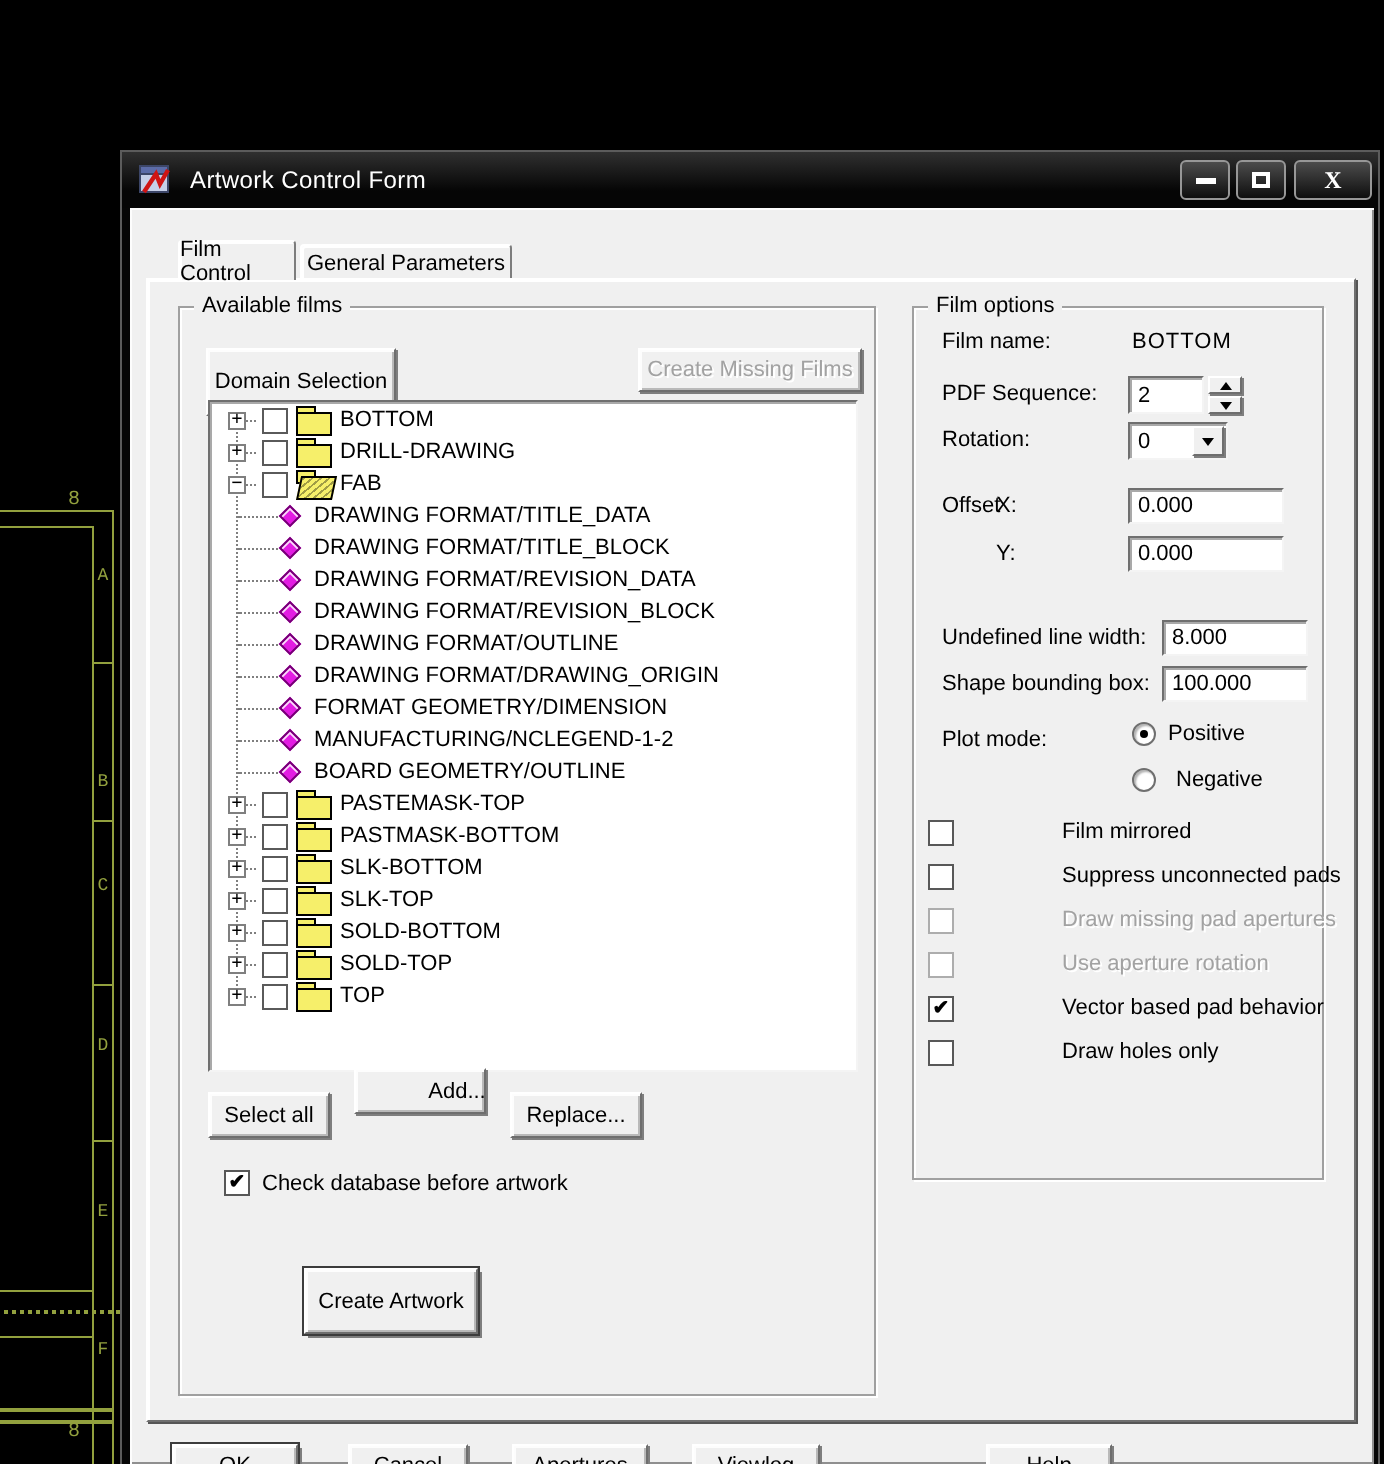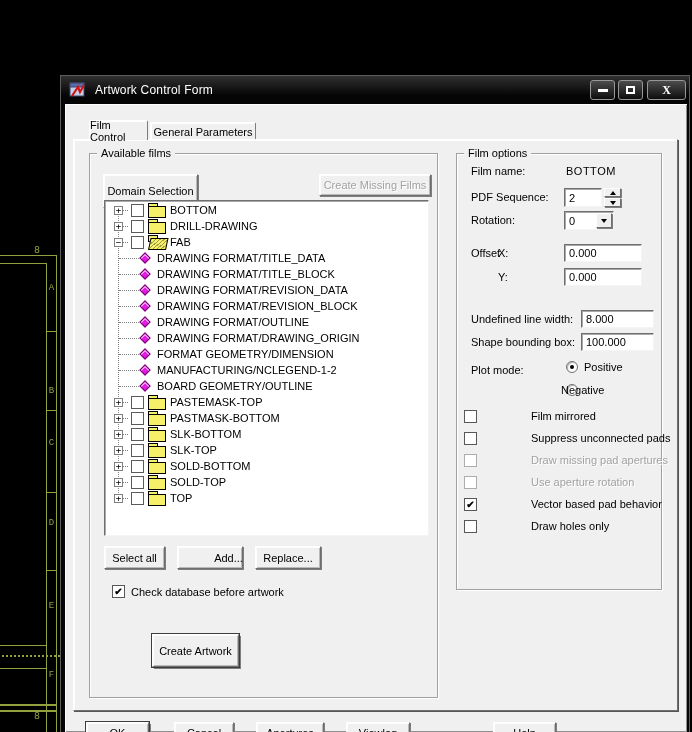--- a/index.html
+++ b/index.html
@@ -289,21 +289,21 @@
             <span class="twisty">+</span>
             <span class="hseg"></span>
             <span class="tree-cb"></span>
             <span class="folder"></span>
             <span class="tree-lbl">TOP</span>
           </div>
         </div>
     </div>
 
     <div class="btn" style="left:43px;top:470px;width:61px;height:23px;">Select all</div>
-    <div class="btn" style="left:116px;top:470px;width:66px;height:23px;padding-left:37px;">Add...</div>
+    <div class="btn" style="left:116px;top:458px;width:66px;height:23px;padding-left:37px;">Add...</div>
     <div class="btn" style="left:194px;top:470px;width:66px;height:23px;">Replace...</div>
 
     <span class="chk abs-chk" id="chk-db" style="left:51px;top:509px;">✔</span>
     <span class="lbl" style="left:70px;top:509px;">Check database before artwork</span>
 
     <div class="btn default" style="left:91px;top:558px;width:87px;height:33px;">Create Artwork</div>
 
     <div class="group" style="left:395px;top:77px;width:206px;height:437px;">
       <span class="group-label">Film options</span>
     </div>
@@ -336,21 +336,21 @@
 
     <span class="lbl" style="left:410px;top:236px;">Undefined line width:</span>
     <div class="field sunken" style="left:520px;top:234px;width:73px;height:18px;">8.000</div>
     <span class="lbl" style="left:410px;top:259px;">Shape bounding box:</span>
     <div class="field sunken" style="left:520px;top:257px;width:73px;height:18px;">100.000</div>
 
     <span class="lbl" style="left:410px;top:287px;">Plot mode:</span>
     <span class="radio sel" id="radio-positive" style="left:505px;top:285px;"></span>
     <span class="lbl" style="left:523px;top:284px;">Positive</span>
     <span class="radio" id="radio-negative" style="left:505px;top:308px;"></span>
-    <span class="lbl" style="left:500px;top:307px;">Negative</span>
+    <span class="lbl" style="left:527px;top:307px;">Negative</span>
 
     <div id="film-checks">
         <div class="fc-row">
           <span class="chk"></span>
           <span class="fc-lbl">Film mirrored</span>
         </div>
         <div class="fc-row">
           <span class="chk"></span>
           <span class="fc-lbl">Suppress unconnected pads</span>
         </div>

